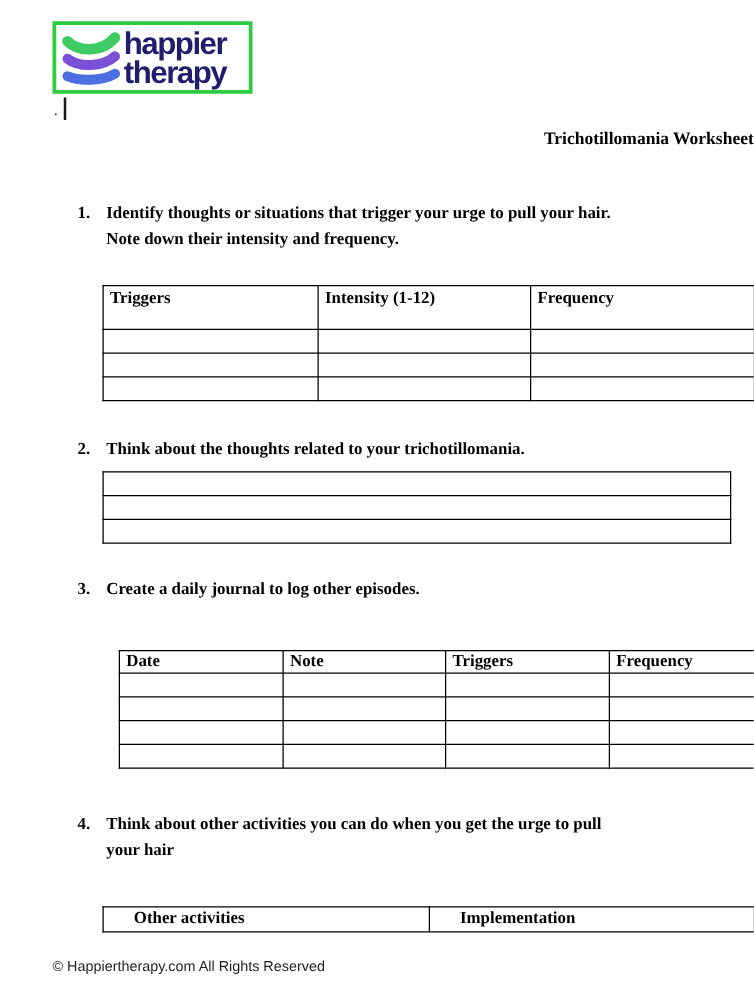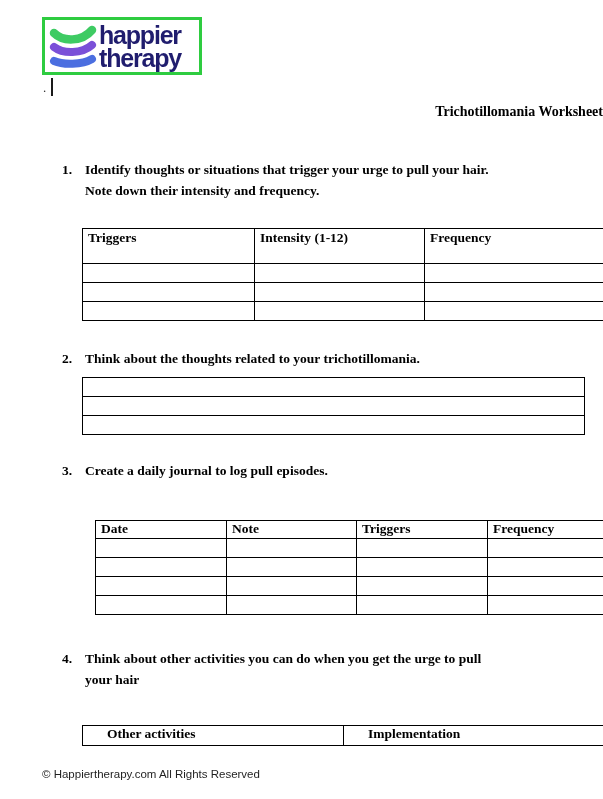--- a/index.html
+++ b/index.html
@@ -168,21 +168,21 @@
         <td></td>
       </tr>
   <tr>
         <td></td>
       </tr>
 </tbody>
   </table>
 
 <div class="item item-3">
   <span class="num">3.</span>
-  <span class="txt">Create a daily journal to log pull episodes.</span>
+  <span class="txt">Create a daily journal to log other episodes.</span>
 </div>
 
 <table class="t-journal">
   <colgroup>
       <col style="width:131px">
       <col style="width:130px">
       <col style="width:131px">
       <col style="width:129px">
     </colgroup>
   <tbody>

